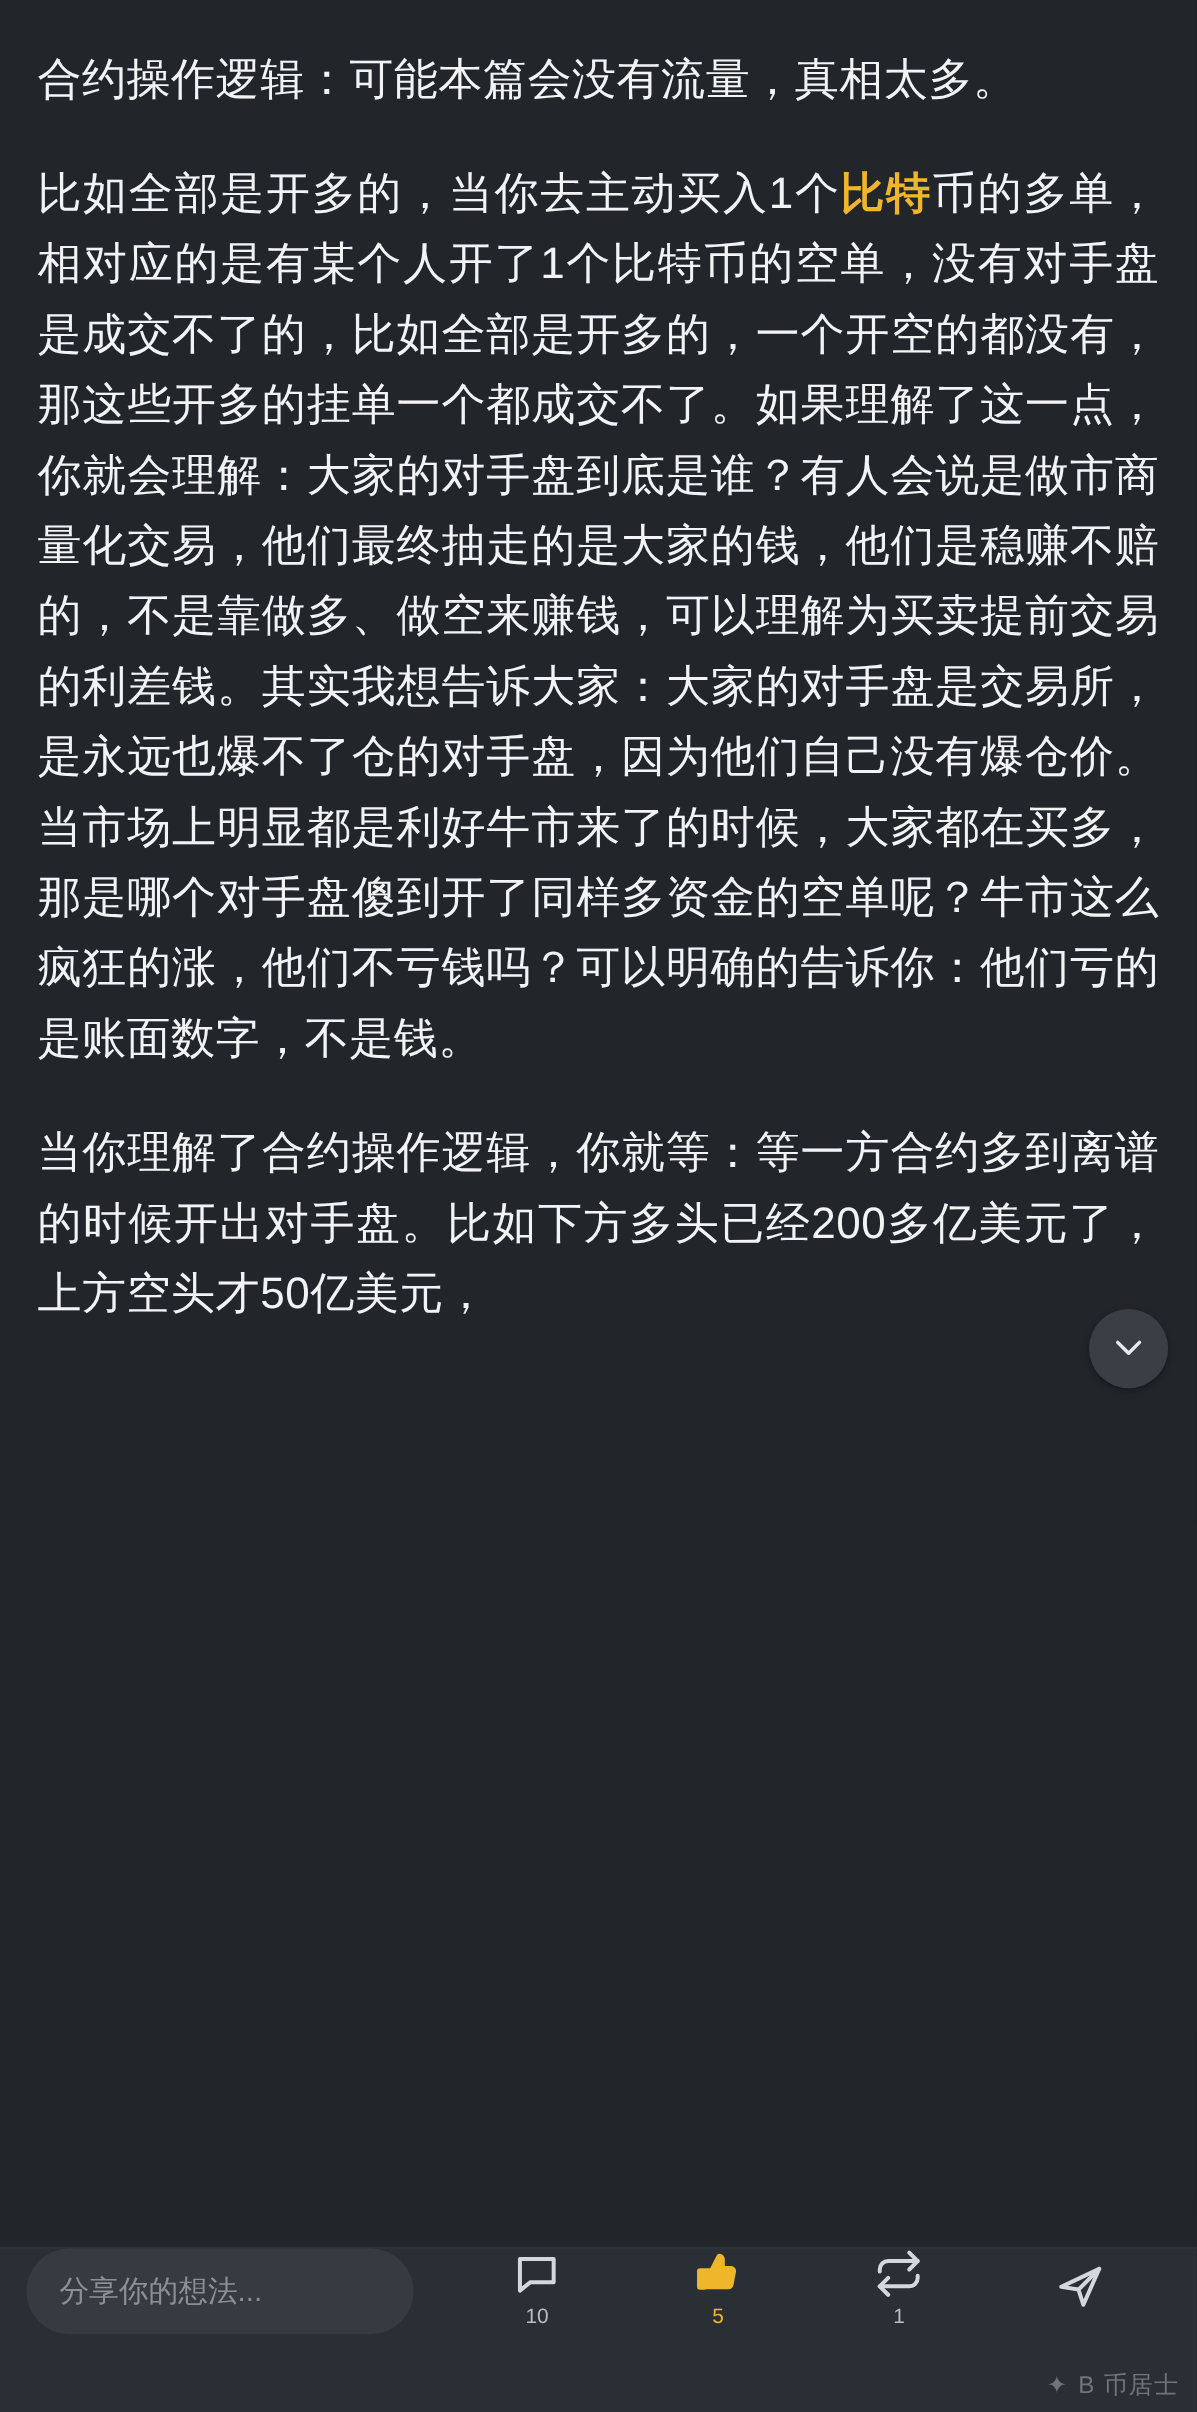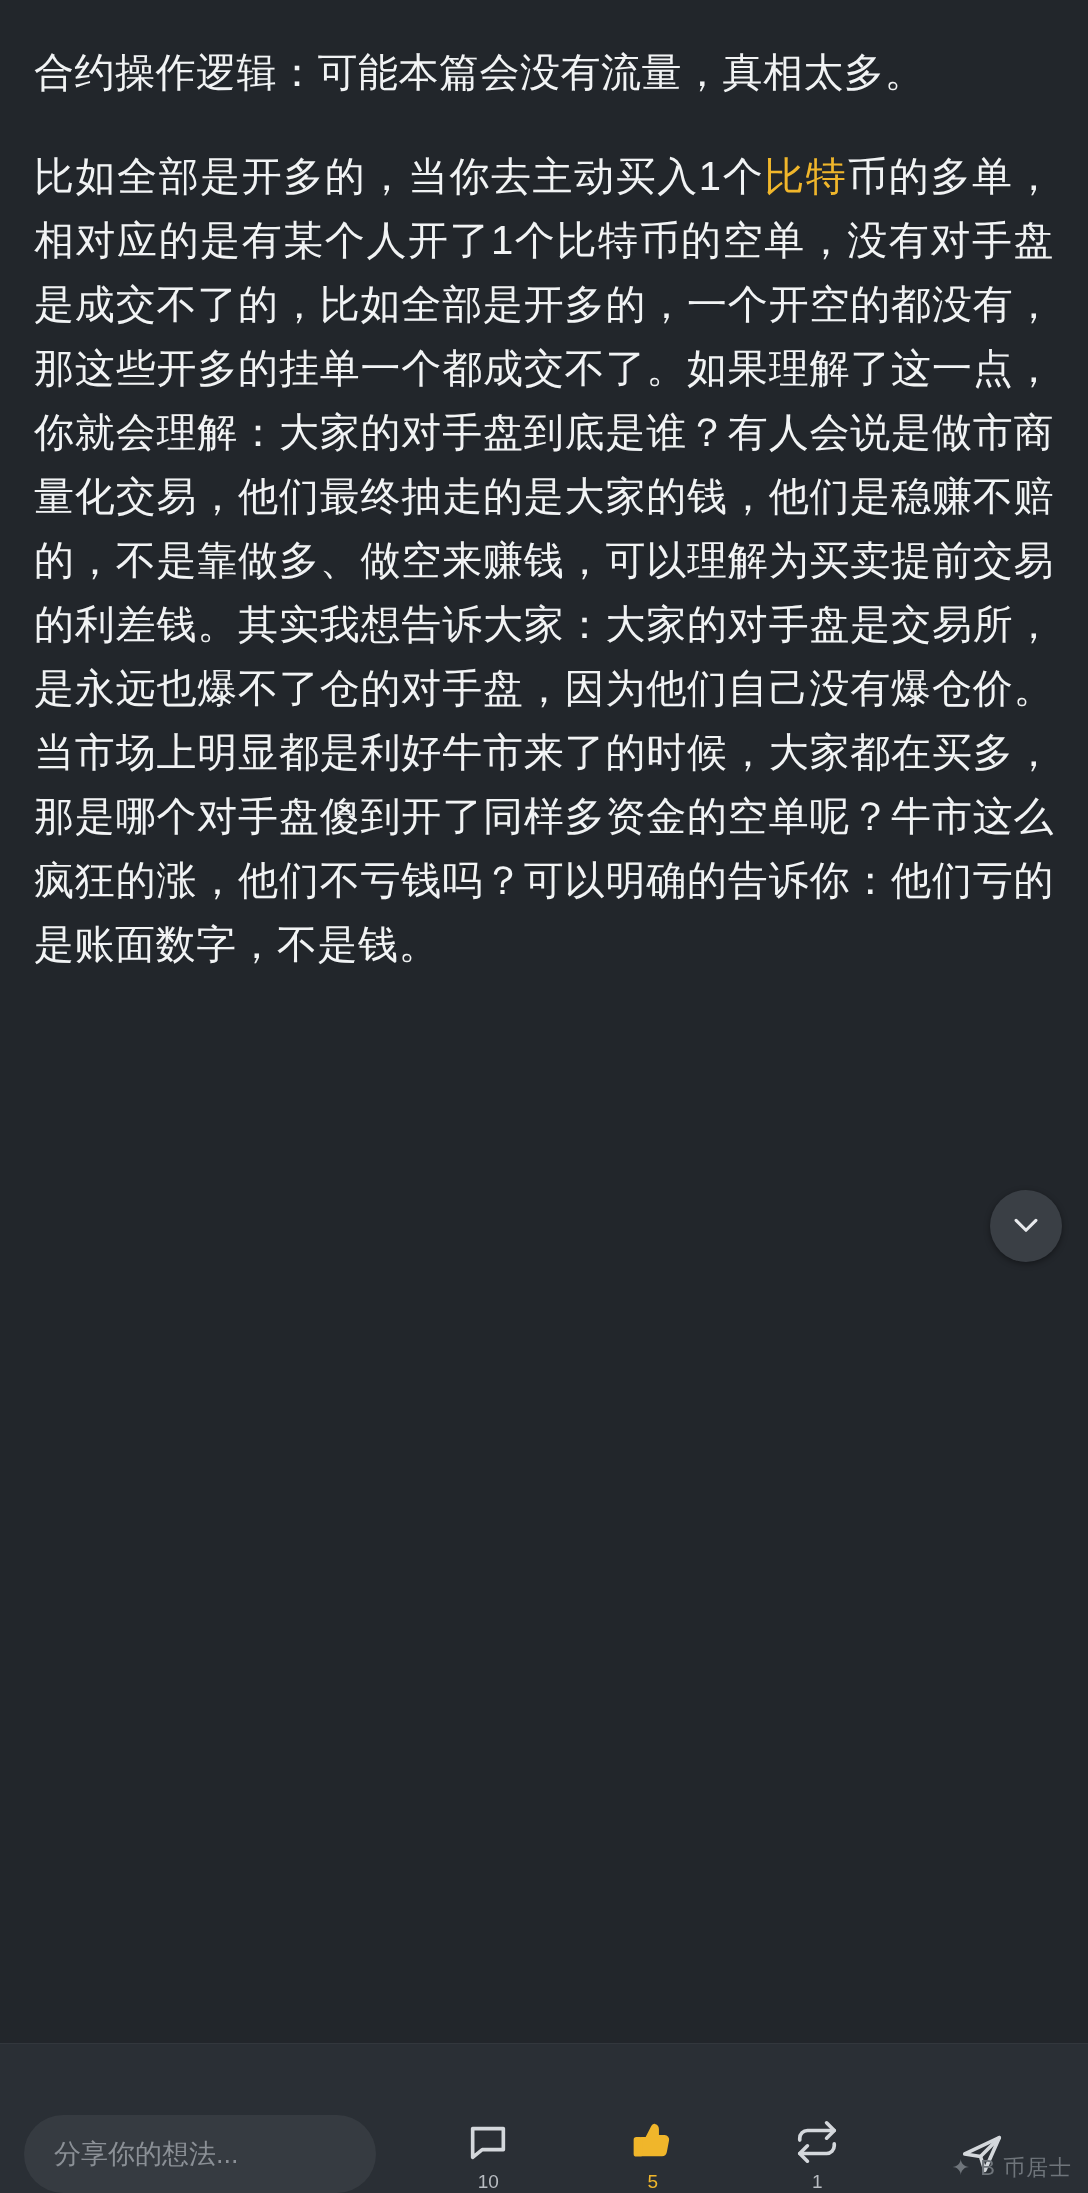--- a/index.html
+++ b/index.html
@@ -36,21 +36,21 @@
     color: #f1f3f4;
     margin: 0 0 40px 0;
     text-align: justify;
     font-family: "Liberation Sans", sans-serif;
   }
   .para.tight {
     margin-bottom: 0;
   }
   .hl {
     color: #f0b62b;
-    font-weight: normal;
+    font-weight: bold;
   }
   .scroll-fab {
     position: absolute;
     right: 26px;
     top: 1190px;
     width: 72px;
     height: 72px;
     border-radius: 50%;
     background: #3a3f45;
     display: flex;
@@ -70,21 +70,21 @@
     height: 70px;
     background: linear-gradient(to bottom, rgba(34,38,43,0), rgba(34,38,43,1));
     pointer-events: none;
   }
   .bottombar {
     flex: 0 0 auto;
     height: 150px;
     background: #2a2f35;
     border-top: 1px solid #32373d;
     display: flex;
-    align-items: flex-end;
+    align-items: flex-start;
     padding: 0 24px;
     box-sizing: border-box;
     position: relative;
   }
   .comment-box {
     width: 352px;
     height: 78px;
     border-radius: 39px;
     background: #363b41;
     display: flex;
@@ -151,20 +151,23 @@
 
     <p class="para">
       <span>合约操作逻辑：可能本篇会没有流量，真相太多。</span>
     </p>
 
     <p class="para">
       <span>比如全部是开多的，当你去主动买入1个</span><span class="hl">比特</span><span>币的多单，相对应的是有某个人开了1个比特币的空单，没有对手盘是成交不了的，比如全部是开多的，一个开空的都没有，那这些开多的挂单一个都成交不了。如果理解了这一点，你就会理解：大家的对手盘到底是谁？有人会说是做市商量化交易，他们最终抽走的是大家的钱，他们是稳赚不赔的，不是靠做多、做空来赚钱，可以理解为买卖提前交易的利差钱。其实我想告诉大家：大家的对手盘是交易所，是永远也爆不了仓的对手盘，因为他们自己没有爆仓价。当市场上明显都是利好牛市来了的时候，大家都在买多，那是哪个对手盘傻到开了同样多资金的空单呢？牛市这么疯狂的涨，他们不亏钱吗？可以明确的告诉你：他们亏的是账面数字，不是钱。</span>
     </p>
 
 
+    <p class="para tight">
+      <span>当你理解了合约操作逻辑，你就等：等一方合约多到离谱的时候开出对手盘。比如下方多头已经200多亿美元了，上方空头才50亿美元，</span>
+    </p>
 
     <div class="scroll-fab">
       <svg viewBox="0 0 24 24" fill="none" stroke="#e8eaed" stroke-width="2.2" stroke-linecap="round" stroke-linejoin="round">
         <polyline points="5,8 12,15 19,8"></polyline>
       </svg>
     </div>
 
     <div class="fade"></div>
   </div>
 

